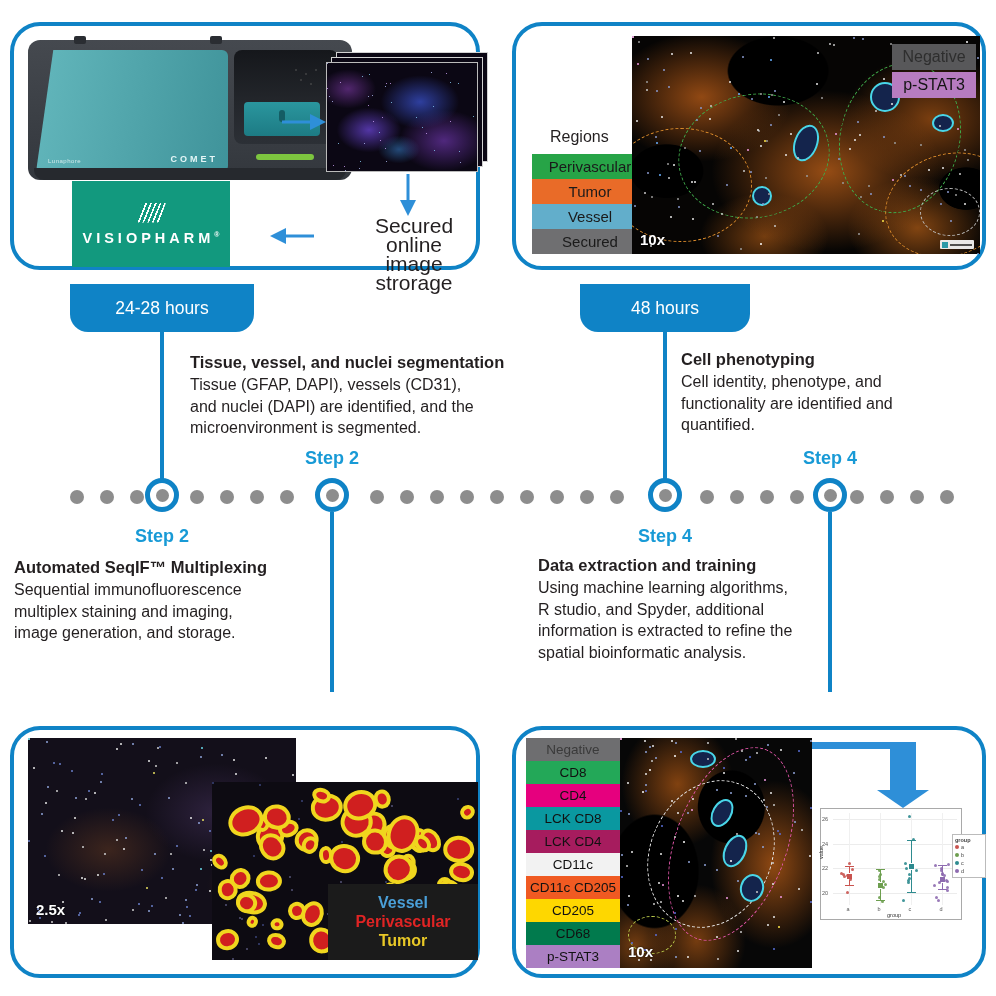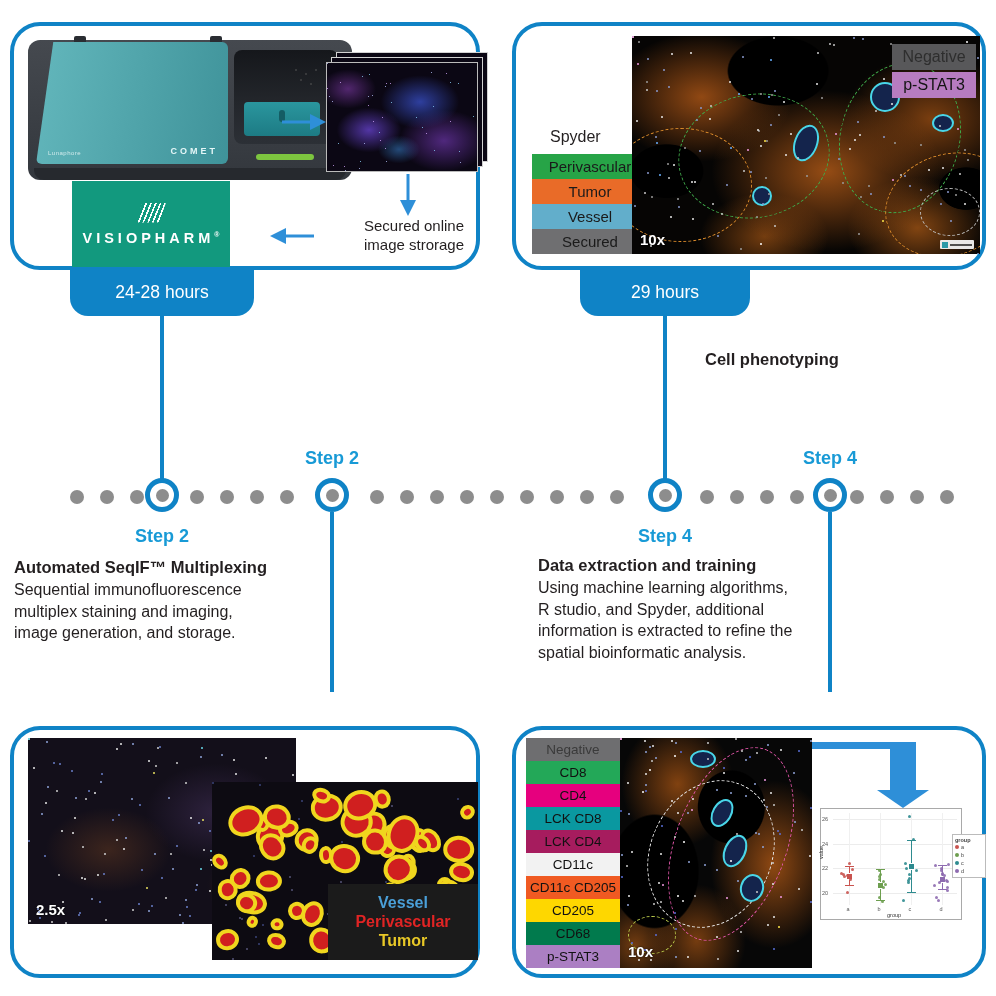--- a/index.html
+++ b/index.html
@@ -7,42 +7,42 @@
           font-family:"Liberation Sans",sans-serif;color:#231f20;}
   
   .panel{position:absolute;border:4px solid #0f83c6;border-radius:30px;background:#fff;box-sizing:border-box;}
   #panel1{left:10px;top:22px;width:470px;height:248px;}
   #panel3{left:512px;top:22px;width:474px;height:248px;}
   #panel2{left:10px;top:726px;width:470px;height:252px;}
   #panel4{left:512px;top:726px;width:474px;height:252px;}
   
   .badge{position:absolute;background:#0f83c6;color:#fff;display:flex;align-items:center;justify-content:center;
          font-size:17.5px;z-index:6;}
-  .badge.top{border-radius:0 0 18px 18px;height:48px;top:268px;}
+  .badge.top{border-radius:0 0 18px 18px;height:48px;top:284px;}
   .badge.bottom{border-radius:18px 18px 0 0;height:36px;top:690px;}
   #badge1{left:70px;width:184px;}
   #badge3{left:580px;width:170px;}
   #badge2{left:242px;width:180px;}
   #badge4{left:740px;width:180px;}
   .vline{position:absolute;width:4px;background:#0f83c6;z-index:1;}
   .tdot{position:absolute;width:14px;height:14px;border-radius:50%;background:#8d8d8d;top:490px;}
   .ring{position:absolute;width:34px;height:34px;border:5px solid #0f83c6;border-radius:50%;background:#fff;
         top:478px;box-sizing:border-box;display:flex;align-items:center;justify-content:center;z-index:2;}
   .ring .cdot{width:13px;height:13px;border-radius:50%;background:#8d8d8d;}
   .steplabel{position:absolute;width:100px;text-align:center;color:#189ad6;font-weight:bold;font-size:18px;}
   
   .tb{position:absolute;}
   .tb-title{font-weight:bold;font-size:16.5px;margin-bottom:2px;}
   .tb-body{font-size:16px;line-height:21.5px;white-space:pre-line;}
   
   .comet{position:absolute;left:14px;top:14px;width:324px;height:140px;}
   .comet-body{position:absolute;inset:0;background:linear-gradient(#45494f,#33373d);border-radius:12px;}
   .comet-base{position:absolute;left:6px;right:6px;bottom:0;height:12px;background:#26292e;border-radius:0 0 10px 10px;}
   .comet-hinge{position:absolute;width:12px;height:8px;background:#2a2d32;top:-4px;border-radius:2px;}
-  .comet-lid{position:absolute;left:8px;top:2px;width:192px;height:122px;border-radius:6px;
+  .comet-lid{position:absolute;left:8px;top:10px;width:192px;height:122px;border-radius:6px;
              background:linear-gradient(100deg,#63b7bc,#3f939a);clip-path:polygon(9% 0,100% 0,100% 100%,0 100%);}
   .comet-name{position:absolute;right:10px;bottom:8px;color:#e4f6f7;font-size:9px;letter-spacing:3px;font-weight:bold;}
   .comet-brand{position:absolute;left:12px;bottom:8px;color:#dff2f3;font-size:6px;letter-spacing:.5px;opacity:.9;}
   .comet-bay{position:absolute;left:206px;top:10px;width:104px;height:94px;border-radius:8px;
              background:linear-gradient(#15171b,#23262b 55%,#2c3036);}
   .comet-vent{position:absolute;right:14px;top:14px;width:34px;height:26px;opacity:.5;
       background:radial-gradient(2px 2px at 6px 6px,#555 50%,transparent 52%),
                  radial-gradient(2px 2px at 16px 10px,#555 50%,transparent 52%),
                  radial-gradient(2px 2px at 26px 6px,#555 50%,transparent 52%),
                  radial-gradient(2px 2px at 11px 16px,#555 50%,transparent 52%),
@@ -65,21 +65,21 @@
     #0b0714;}
   
   .arrow-svg{position:absolute;}
   
   .vlogo{position:absolute;left:58px;top:155px;width:158px;height:86px;background:#12997e;
          display:flex;flex-direction:column;align-items:center;justify-content:center;gap:7px;}
   .hatch{width:30px;height:20px;clip-path:polygon(22% 0,100% 0,78% 100%,0 100%);
          background:repeating-linear-gradient(112deg,#fff 0 1.6px,transparent 1.6px 4.4px);}
   .vlogo-text{color:#fff;font-size:14.5px;letter-spacing:4px;font-weight:bold;}
   .vlogo-text sup{font-size:7px;letter-spacing:0;}
-  .caption{position:absolute;left:330px;top:190px;width:140px;text-align:center;font-size:15px;
+  .caption{position:absolute;left:330px;top:190px;width:140px;text-align:center;font-size:21px;
            line-height:19px;white-space:pre-line;}
   
   .lg-col{position:absolute;display:flex;flex-direction:column;}
   .lg-row{display:flex;align-items:center;justify-content:center;color:#1a1a1a;}
   #regions-title{position:absolute;left:34px;top:102px;font-size:16px;}
   #regions-legend{left:16px;top:128px;width:116px;}
   #pheno-legend{left:10px;top:8px;width:94px;}
   
   .tissue{position:absolute;overflow:hidden;background:#060504;}
   #tissueB{left:116px;top:10px;width:348px;height:218px;background:
@@ -193,21 +193,21 @@
     <div class="caption">Secured online
 image strorage</div>
 
     <div class="vlogo">
       <div class="hatch"></div>
       <div class="vlogo-text"><span>VISIOPHARM</span><sup>®</sup></div>
     </div>
   </section>
 
   <section class="panel" id="panel3">
-    <div id="regions-title">Spyder</div>
+    <div id="regions-title">Regions</div>
     <div class="lg-col" id="regions-legend">
         <div class="lg-row" style="background: rgb(39, 164, 71); height: 25px; font-size: 15px;">
           <span>Perivascular</span>
         </div>
         <div class="lg-row" style="background: rgb(233, 107, 40); height: 25px; font-size: 15px;">
           <span>Tumor</span>
         </div>
         <div class="lg-row" style="background: rgb(98, 174, 203); height: 25px; font-size: 15px;">
           <span>Vessel</span>
         </div>
@@ -237,21 +237,21 @@
       <div class="sbar">
           <span class="sq"></span>
           <span class="ln"></span>
         </div>
     <div class="speckle" style="width: 2px; height: 2px; left: 0px; top: 0px; background: rgb(201, 201, 201); box-shadow: rgb(154, 154, 154) 226px 197px 0px, rgb(136, 153, 204) 36px 50px 0px, rgb(136, 153, 204) 68px 71px 0px, rgb(136, 153, 204) 118px 135px 0px, rgb(154, 154, 154) 332px 113px 0px, rgb(232, 232, 232) 158px 97px 0px, rgb(201, 201, 201) 89px 177px 0px, rgb(154, 154, 154) 272px 8px 0px, rgb(232, 232, 232) 153px 118px 0px, rgb(154, 154, 154) 228px 160px 0px, rgb(201, 201, 201) 291px 8px 0px, rgb(201, 201, 201) 142px 189px 0px, rgb(136, 153, 204) 272px 139px 0px, rgb(136, 153, 204) 130px 167px 0px, rgb(154, 154, 154) 210px 146px 0px, rgb(136, 153, 204) 308px 167px 0px, rgb(232, 232, 232) 222px 103px 0px, rgb(232, 232, 232) 97px 45px 0px, rgb(232, 232, 232) 77px 82px 0px, rgb(201, 201, 201) 307px 89px 0px, rgb(136, 153, 204) 238px 157px 0px, rgb(201, 201, 201) 12px 156px 0px, rgb(154, 154, 154) 124px 180px 0px, rgb(136, 153, 204) 23px 100px 0px, rgb(201, 201, 201) 201px 8px 0px, rgb(154, 154, 154) 108px 212px 0px, rgb(154, 154, 154) 236px 149px 0px, rgb(154, 154, 154) 35px 127px 0px, rgb(136, 153, 204) 345px 21px 0px, rgb(201, 201, 201) 268px 138px 0px, rgb(232, 232, 232) 296px 133px 0px, rgb(232, 232, 232) 227px 98px 0px, rgb(136, 153, 204) 206px 122px 0px, rgb(232, 232, 232) 29px 80px 0px, rgb(154, 154, 154) 189px 61px 0px, rgb(154, 154, 154) 136px 157px 0px, rgb(136, 153, 204) 15px 22px 0px, rgb(136, 153, 204) 318px 184px 0px, rgb(154, 154, 154) 146px 78px 0px, rgb(136, 153, 204) 341px 14px 0px, rgb(232, 232, 232) 4px 84px 0px, rgb(154, 154, 154) 323px 158px 0px, rgb(154, 154, 154) 52px 111px 0px, rgb(136, 153, 204) 31px 33px 0px, rgb(232, 232, 232) 58px 16px 0px, rgb(136, 153, 204) 277px 149px 0px, rgb(136, 153, 204) 138px 88px 0px, rgb(154, 154, 154) 133px 141px 0px, rgb(232, 232, 232) 60px 182px 0px, rgb(136, 153, 204) 64px 83px 0px, rgb(136, 153, 204) 288px 153px 0px, rgb(232, 232, 232) 184px 47px 0px, rgb(201, 201, 201) 243px 74px 0px, rgb(154, 154, 154) 262px 106px 0px, rgb(232, 232, 232) 39px 17px 0px, rgb(136, 153, 204) 67px 114px 0px, rgb(136, 153, 204) 142px 54px 0px, rgb(232, 232, 232) 62px 145px 0px, rgb(201, 201, 201) 319px 42px 0px, rgb(201, 201, 201) 14px 53px 0px, rgb(232, 232, 232) 338px 51px 0px, rgb(232, 232, 232) 41px 128px 0px, rgb(136, 153, 204) 315px 155px 0px, rgb(154, 154, 154) 258px 7px 0px, rgb(201, 201, 201) 18px 209px 0px, rgb(136, 153, 204) 85px 199px 0px, rgb(232, 232, 232) 259px 67px 0px, rgb(154, 154, 154) 335px 123px 0px, rgb(136, 153, 204) 110px 20px 0px, rgb(201, 201, 201) 78px 69px 0px, rgb(201, 201, 201) 36px 141px 0px, rgb(232, 232, 232) 128px 109px 0px, rgb(232, 232, 232) 151px 65px 0px, rgb(136, 153, 204) 251px 100px 0px, rgb(136, 153, 204) 225px 85px 0px, rgb(232, 232, 232) 217px 112px 0px, rgb(136, 153, 204) 24px 54px 0px, rgb(201, 201, 201) 141px 1px 0px, rgb(154, 154, 154) 14px 45px 0px, rgb(154, 154, 154) 139px 58px 0px, rgb(232, 232, 232) 310px 131px 0px, rgb(201, 201, 201) 327px 137px 0px, rgb(232, 232, 232) 332px 167px 0px, rgb(232, 232, 232) 125px 93px 0px, rgb(201, 201, 201) 197px 7px 0px, rgb(136, 153, 204) 345px 217px 0px, rgb(154, 154, 154) 19px 160px 0px, rgb(232, 232, 232) 59px 145px 0px, rgb(154, 154, 154) 263px 44px 0px, rgb(201, 201, 201) 80px 167px 0px, rgb(136, 153, 204) 2px 169px 0px, rgb(154, 154, 154) 174px 139px 0px, rgb(136, 153, 204) 46px 170px 0px, rgb(201, 201, 201) 111px 134px 0px, rgb(201, 201, 201) 165px 121px 0px, rgb(154, 154, 154) 6px 5px 0px, rgb(154, 154, 154) 126px 94px 0px, rgb(232, 232, 232) 323px 44px 0px, rgb(154, 154, 154) 45px 162px 0px, rgb(154, 154, 154) 134px 104px 0px, rgb(232, 232, 232) 38px 180px 0px, rgb(232, 232, 232) 251px 42px 0px, rgb(136, 153, 204) 221px 1px 0px, rgb(136, 153, 204) 94px 148px 0px, rgb(136, 153, 204) 15px 136px 0px, rgb(154, 154, 154) 128px 57px 0px, rgb(136, 153, 204) 230px 2px 0px, rgb(136, 153, 204) 119px 62px 0px, rgb(154, 154, 154) 288px 108px 0px, rgb(201, 201, 201) 185px 16px 0px;"></div>
         <div class="speckle" style="width: 2px; height: 2px; left: 0px; top: 0px; background: rgb(240, 154, 224); box-shadow: rgb(255, 255, 255) 128px 207px 0px, rgb(106, 176, 255) 339px 57px 0px, rgb(255, 232, 74) 250px 184px 0px, rgb(240, 154, 224) 5px 27px 0px, rgb(106, 176, 255) 98px 111px 0px, rgb(240, 154, 224) 325px 92px 0px, rgb(106, 176, 255) 136px 60px 0px, rgb(106, 176, 255) 24px 106px 0px, rgb(255, 232, 74) 132px 104px 0px, rgb(240, 154, 224) 260px 143px 0px, rgb(240, 154, 224) 203px 97px 0px, rgb(106, 176, 255) 106px 57px 0px, rgb(240, 154, 224) 115px 113px 0px, rgb(106, 176, 255) 27px 138px 0px, rgb(255, 255, 255) 334px 5px 0px, rgb(106, 176, 255) 138px 23px 0px;"></div>
       </div>
   </section>
 
   <div class="badge top" id="badge1">24-28 hours</div>
-  <div class="badge top" id="badge3">29 hours</div>
+  <div class="badge top" id="badge3">48 hours</div>
 
   <div class="vline" style="left:160px;top:314px;height:168px"></div>
   <div class="vline" style="left:663px;top:314px;height:168px"></div>
   <div class="vline" style="left:330px;top:512px;height:180px"></div>
   <div class="vline" style="left:828px;top:512px;height:180px"></div>
 
   <div id="timeline">
       <div class="tdot" style="left: 70px;"></div>
       <div class="tdot" style="left: 100px;"></div>
       <div class="tdot" style="left: 130px;"></div>
@@ -288,22 +288,31 @@
       <div class="ring" style="left: 813px;">
         <div class="cdot"></div>
       </div>
     </div>
 
   <div class="steplabel" style="left:112px;top:526px">Step 2</div>
   <div class="steplabel" style="left:282px;top:448px">Step 2</div>
   <div class="steplabel" style="left:615px;top:526px">Step 4</div>
   <div class="steplabel" style="left:780px;top:448px">Step 4</div>
 
-  <div class="tb" style="left:705px;top:350px;width:270px">
+  <div class="tb" style="left:190px;top:353px;width:320px">
+    <div class="tb-title">Tissue, vessel, and nuclei segmentation</div>
+    <div class="tb-body">Tissue (GFAP, DAPI), vessels (CD31),
+and nuclei (DAPI) are identified, and the
+microenvironment is segmented.</div>
+  </div>
+  <div class="tb" style="left:681px;top:350px;width:270px">
     <div class="tb-title">Cell phenotyping</div>
+    <div class="tb-body">Cell identity, phenotype, and
+functionality are identified and
+quantified.</div>
   </div>
   <div class="tb" style="left:14px;top:558px;width:300px">
     <div class="tb-title">Automated SeqIF™ Multiplexing</div>
     <div class="tb-body">Sequential immunofluorescence
 multiplex staining and imaging,
 image generation, and storage.</div>
   </div>
   <div class="tb" style="left:538px;top:556px;width:320px">
     <div class="tb-title">Data extraction and training</div>
     <div class="tb-body">Using machine learning algorithms,

